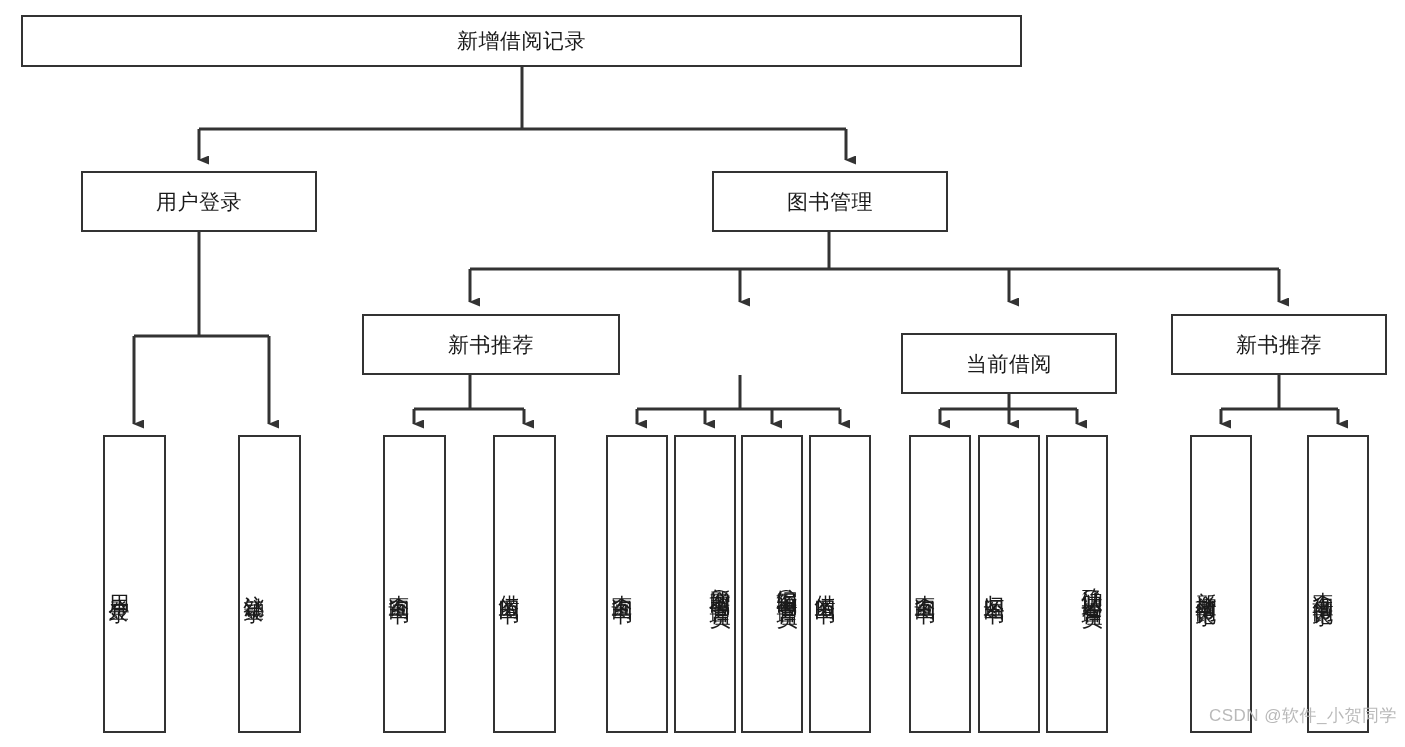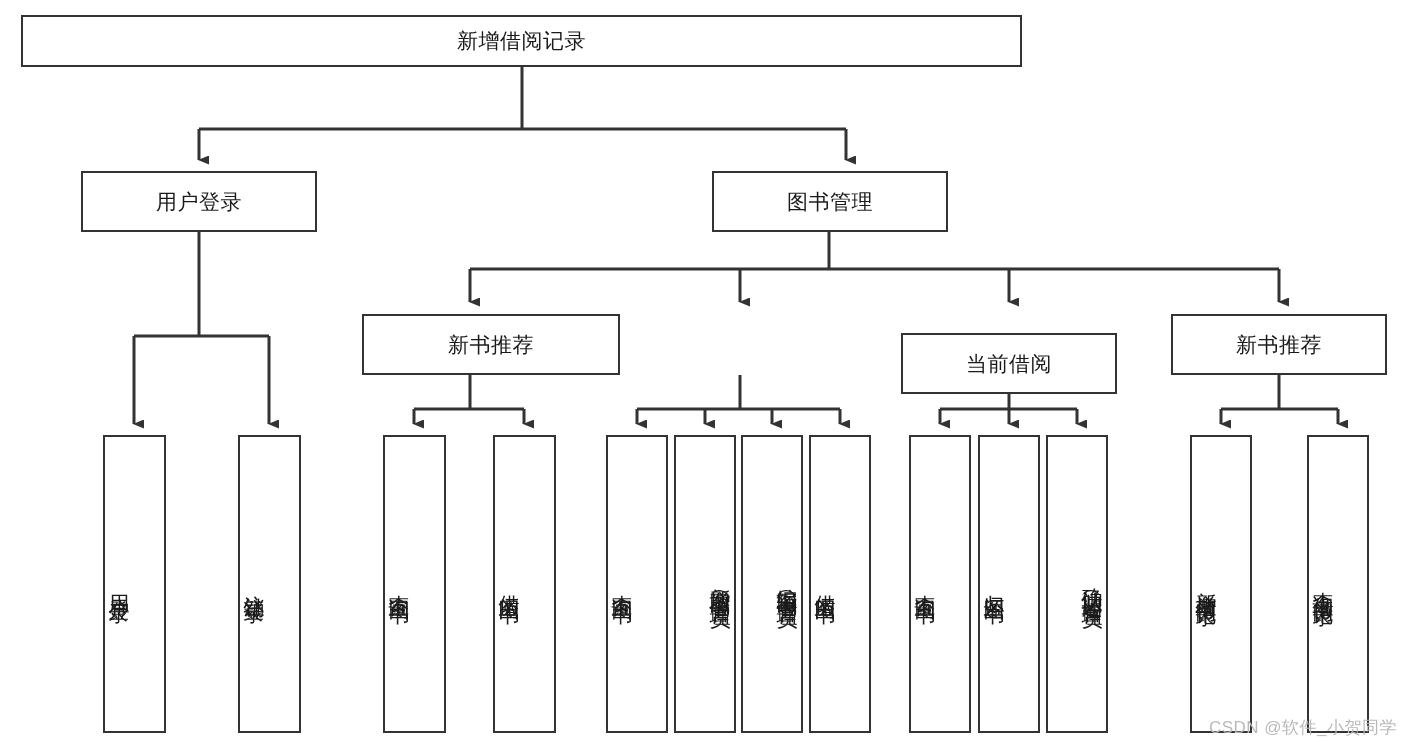--- a/index.html
+++ b/index.html
@@ -51,21 +51,21 @@
   .node-box.vertical.align-bottom {
     align-items: flex-end;
   }
   .node-label {
     display: block;
     white-space: nowrap;
   }
   #watermark {
     position: absolute;
     right: 8px;
-    bottom: 8px;
+    bottom: 20px;
     font-size: 17px;
     color: #b9b9b9;
     letter-spacing: 0.5px;
     white-space: nowrap;
     pointer-events: none;
     margin-left: 32px;
   }
 </style>
 </head>
 <body>

